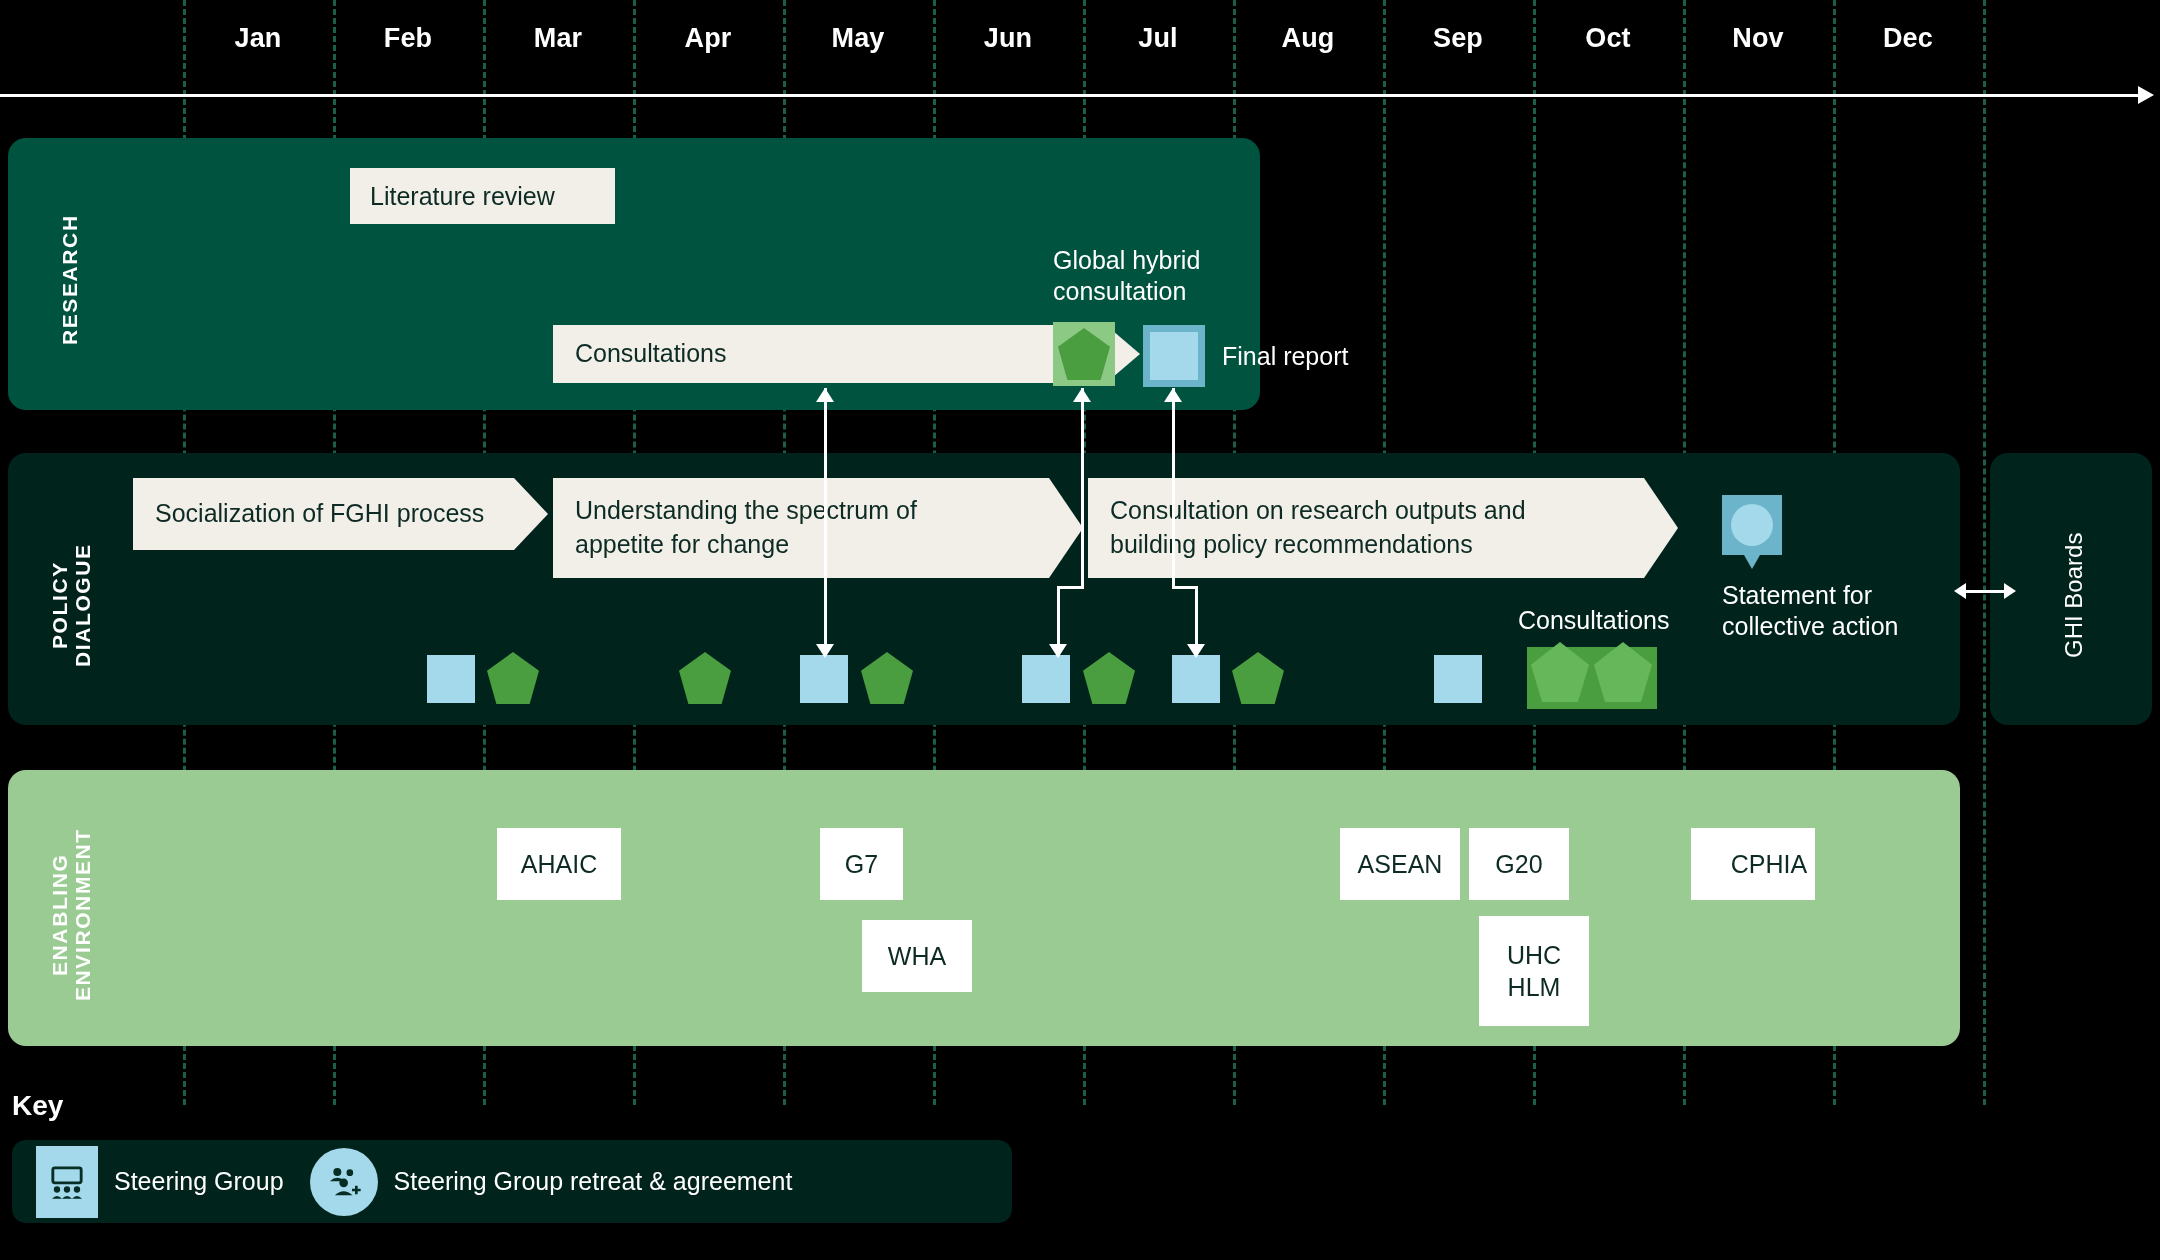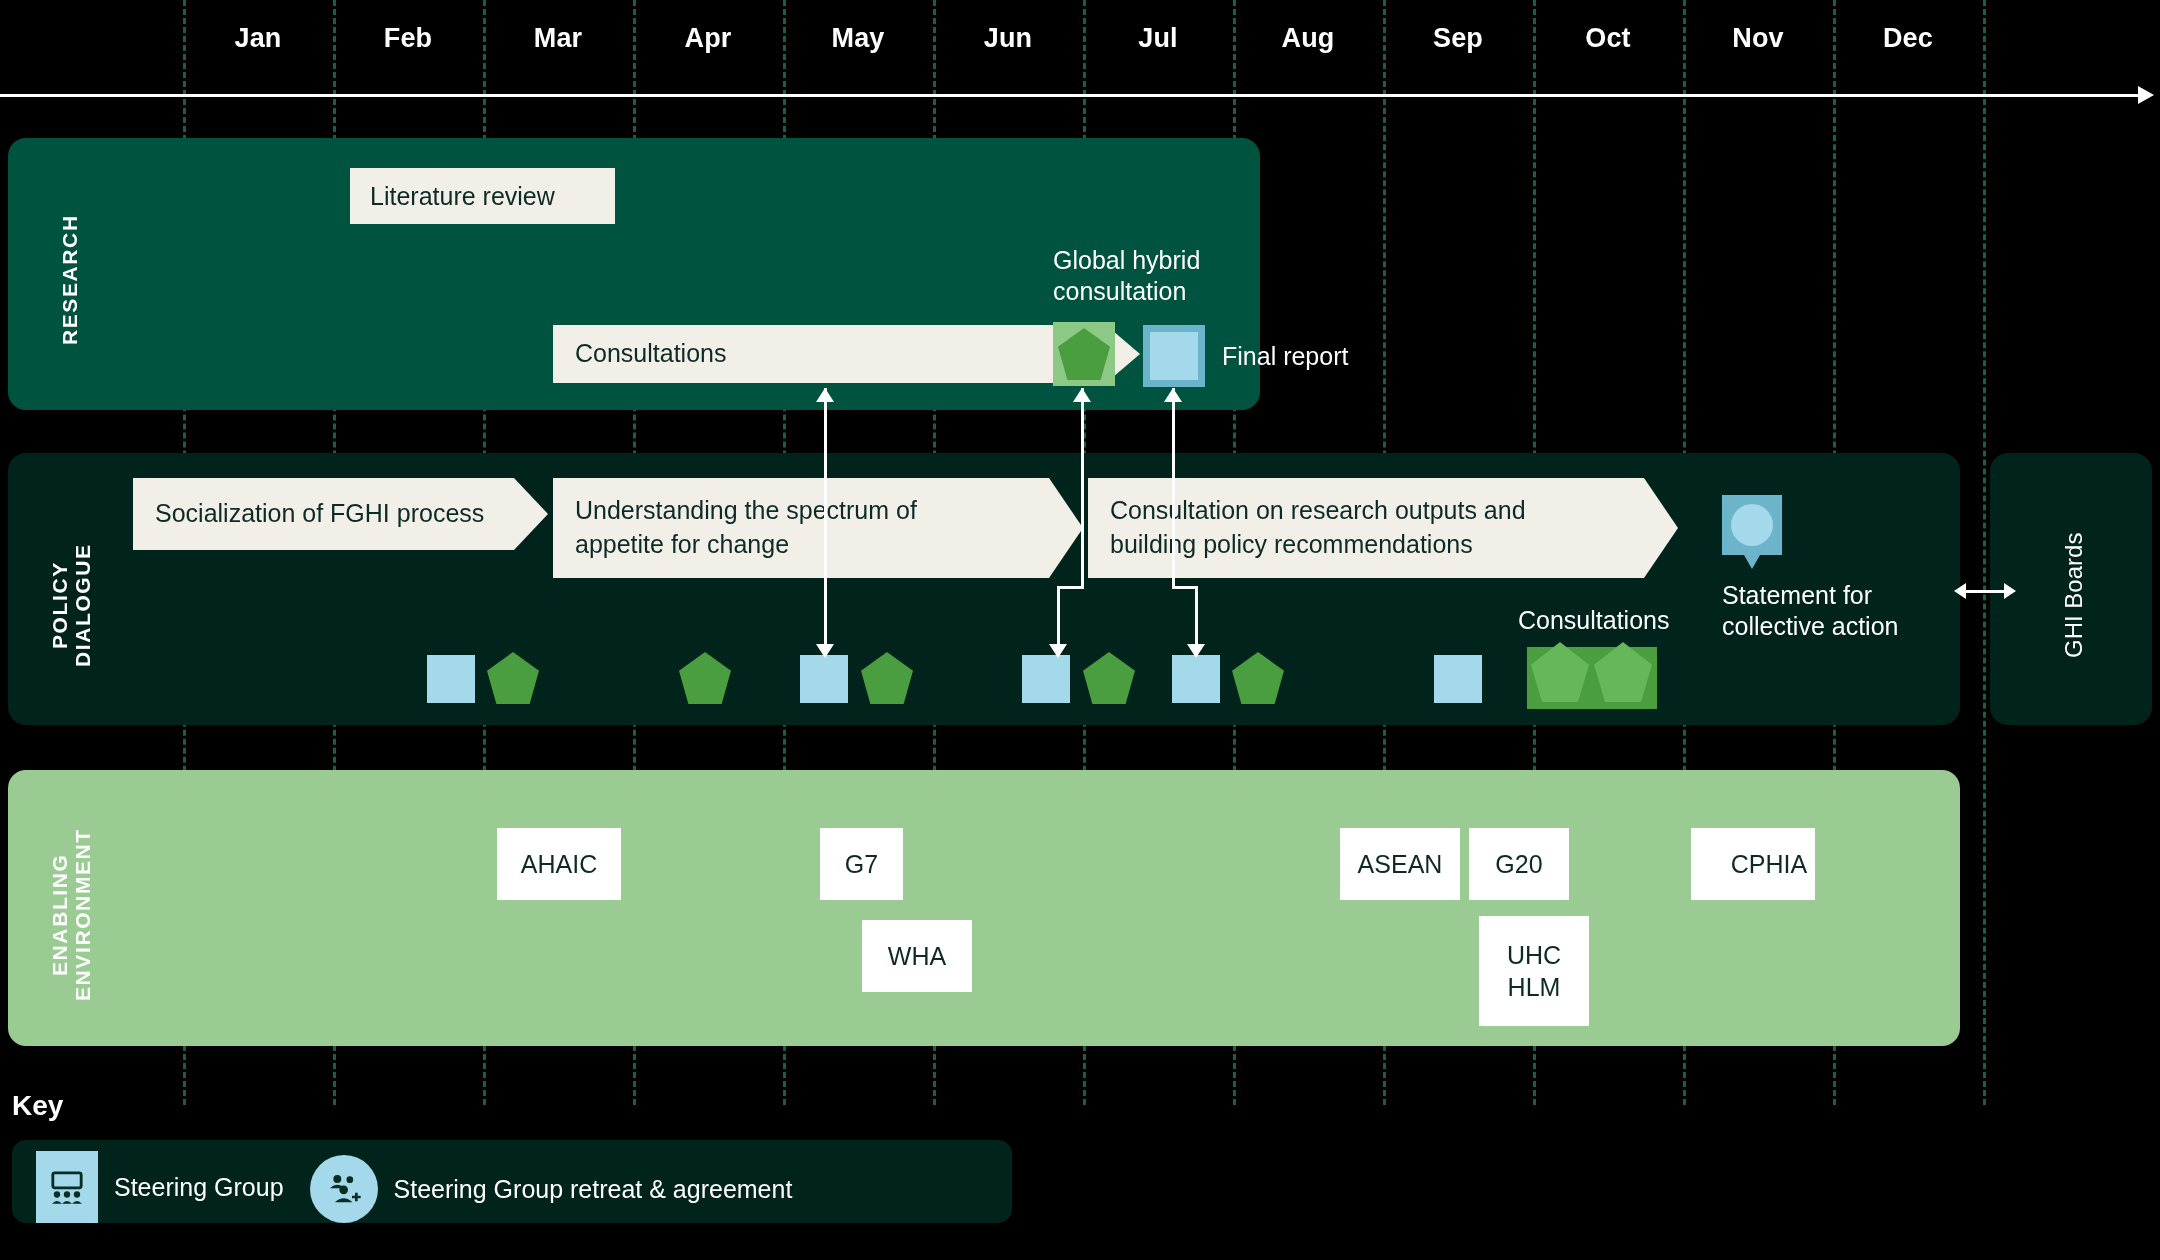--- a/index.html
+++ b/index.html
@@ -137,21 +137,21 @@
     border-top:8px solid transparent; border-bottom:8px solid transparent;
   }
   .dbl-arrow .hl { left:0; border-right:12px solid #fff; }
   .dbl-arrow .hr { right:0; border-left:12px solid #fff; }
 
   
   #key-title { position:absolute; left:12px; top:1090px; font-size:28px; font-weight:700; z-index:9; }
   #key-box {
     position:absolute; left:12px; top:1140px; width:1000px; height:83px;
     background:#00231b; border-radius:14px; z-index:9;
-    display:flex; align-items:flex-end; padding-left:24px; gap:26px;
+    display:flex; align-items:center; padding-left:24px; gap:26px;
   }
   .key-item { display:flex; align-items:center; gap:16px; }
   .key-item .lbl { font-size:25px; color:#fff; white-space:nowrap; }
 
   .ico-sq { width:62px; height:72px; background:#a3d9ea; display:flex; align-items:center; justify-content:center; }
   .ico-circ { width:68px; height:68px; border-radius:50%; background:#a3d9ea; display:flex; align-items:center; justify-content:center; }
   .ico-pent {
     width:74px; height:76px; background:#4a9e3f;
     clip-path: polygon(50% 0%, 100% 34%, 84% 100%, 16% 100%, 0% 34%);
     display:flex; align-items:center; justify-content:center;

